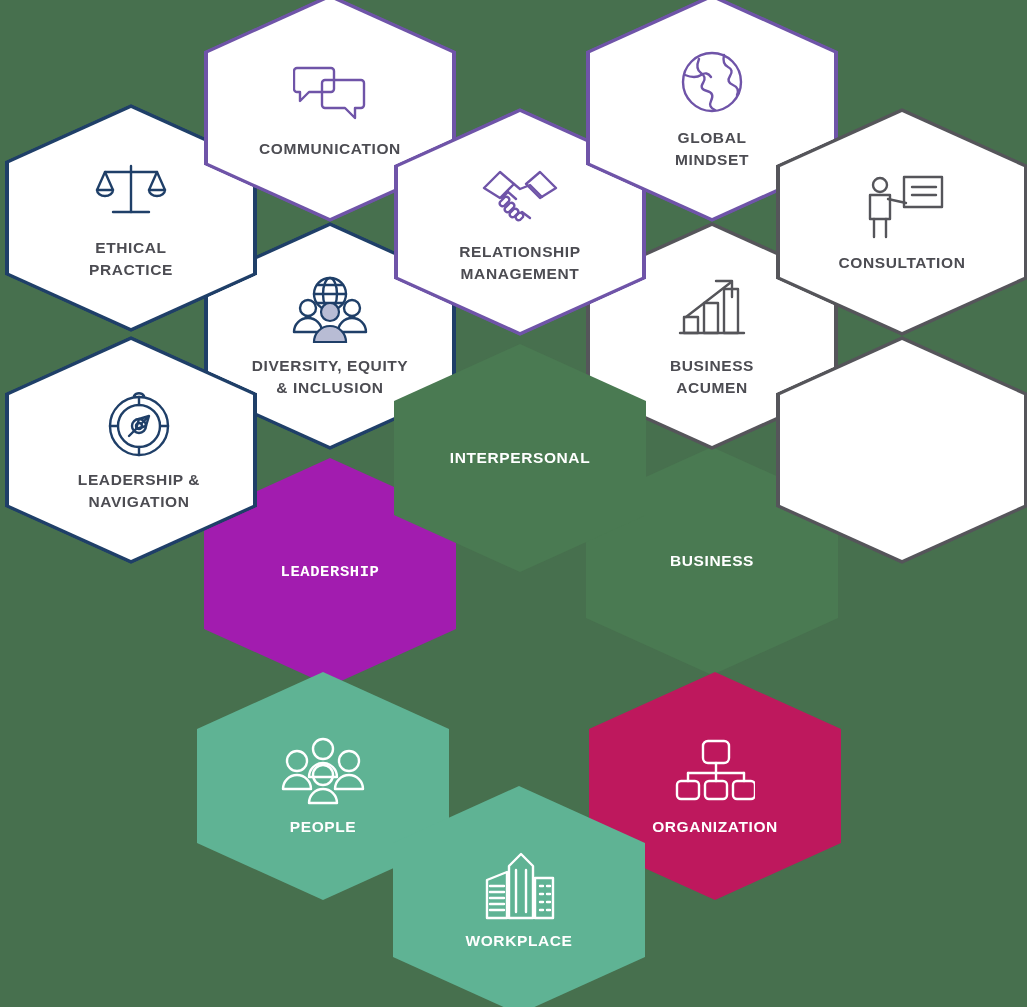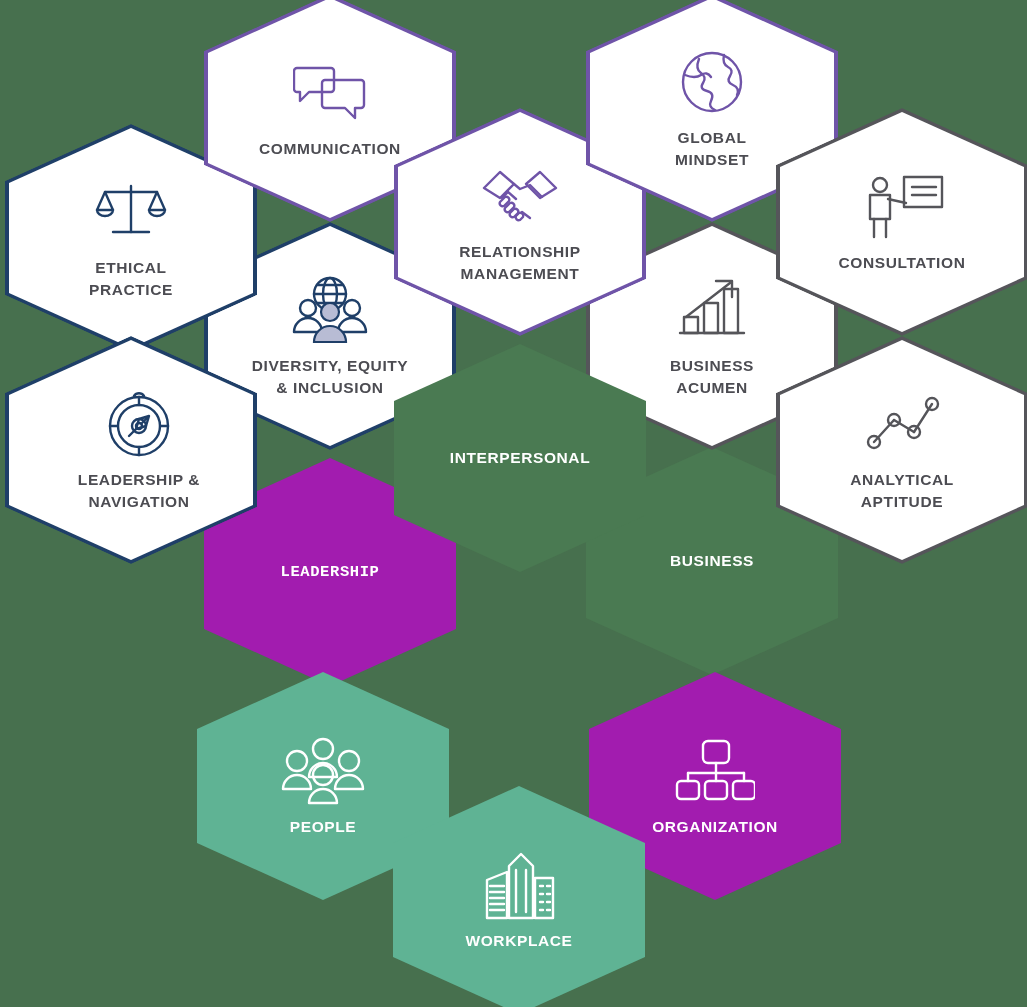--- a/index.html
+++ b/index.html
@@ -74,21 +74,21 @@
   .hex.filled .content { padding: 0 14px; }
   
   .layer-back  { z-index: 1; }
   .layer-mid   { z-index: 5; }
   .layer-front { z-index: 9; }
 </style>
 </head>
 <body style="background: rgb(71, 112, 78);">
 
 <div id="stage" style="background: rgb(71, 112, 78);">
-    <div class="hex outline layer-front" style="left: 5px; top: 124px;">
+    <div class="hex outline layer-front" style="left: 5px; top: 104px;">
       <div class="shell" style="background: rgb(31, 63, 104);"></div>
       <div class="core"></div>
       <div class="content">
         <div class="icon-wrap">
           <svg width="72" height="64" viewBox="0 0 72 64">
             <line x1="36" y1="6" x2="36" y2="52" stroke="#1f3f68" fill="none" stroke-width="2.4" stroke-linecap="round" stroke-linejoin="round"></line>
             <line x1="10" y1="12" x2="62" y2="12" stroke="#1f3f68" fill="none" stroke-width="2.4" stroke-linecap="round" stroke-linejoin="round"></line>
             <line x1="18" y1="52" x2="54" y2="52" stroke="#1f3f68" fill="none" stroke-width="2.4" stroke-linecap="round" stroke-linejoin="round"></line>
             <path d="M10 12 L2 30 L18 30 Z" stroke="#1f3f68" fill="none" stroke-width="2.4" stroke-linecap="round" stroke-linejoin="round"></path>
             <path d="M2 30 a8 6 0 0 0 16 0" stroke="#1f3f68" fill="none" stroke-width="2.4" stroke-linecap="round" stroke-linejoin="round"></path>
@@ -227,35 +227,20 @@
             <line x1="56" y1="38" x2="64" y2="38" stroke="#1f3f68" fill="none" stroke-width="2.4" stroke-linecap="round" stroke-linejoin="round"></line>
           </svg>
         </div>
         <div class="hex-label">LEADERSHIP &amp;
 NAVIGATION</div>
       </div>
     </div>
     <div class="hex outline layer-front" style="left: 776px; top: 336px;">
       <div class="shell" style="background: rgb(85, 85, 90);"></div>
       <div class="core"></div>
-      <div class="content">
-        <div class="icon-wrap">
-          <svg width="80" height="60" viewBox="0 0 80 60">
-            <line x1="12" y1="48" x2="32" y2="26" stroke="#55555a" fill="none" stroke-width="2.4" stroke-linecap="round" stroke-linejoin="round"></line>
-            <line x1="32" y1="26" x2="52" y2="38" stroke="#55555a" fill="none" stroke-width="2.4" stroke-linecap="round" stroke-linejoin="round"></line>
-            <line x1="52" y1="38" x2="70" y2="10" stroke="#55555a" fill="none" stroke-width="2.4" stroke-linecap="round" stroke-linejoin="round"></line>
-            <circle cx="12" cy="48" r="6" stroke="#55555a" fill="none" stroke-width="2.4" stroke-linecap="round" stroke-linejoin="round"></circle>
-            <circle cx="32" cy="26" r="6" stroke="#55555a" fill="none" stroke-width="2.4" stroke-linecap="round" stroke-linejoin="round"></circle>
-            <circle cx="52" cy="38" r="6" stroke="#55555a" fill="none" stroke-width="2.4" stroke-linecap="round" stroke-linejoin="round"></circle>
-            <circle cx="70" cy="10" r="6" stroke="#55555a" fill="none" stroke-width="2.4" stroke-linecap="round" stroke-linejoin="round"></circle>
-          </svg>
-        </div>
-        <div class="hex-label">ANALYTICAL
-APTITUDE</div>
-      </div>
     </div>
     <div class="hex filled layer-mid" style="left: 394px; top: 344px; background: rgb(74, 122, 82);">
       <div class="core" style="background: rgb(111, 84, 168);"></div>
       <div class="content">
         <div class="hex-label">INTERPERSONAL</div>
       </div>
     </div>
     <div class="hex filled layer-back" style="left: 204px; top: 458px; background: #a21caf; font-family: Liberation Mono, monospace;">
       <div class="core" style="background: rgb(31, 63, 104);"></div>
       <div class="content">
@@ -279,21 +264,21 @@
             <path d="M3 54 a14 14 0 0 1 28 0 z" stroke="#ffffff" fill="none" stroke-width="2.4" stroke-linecap="round" stroke-linejoin="round"></path>
             <circle cx="69" cy="26" r="10" stroke="#ffffff" fill="none" stroke-width="2.4" stroke-linecap="round" stroke-linejoin="round"></circle>
             <path d="M55 54 a14 14 0 0 1 28 0 z" stroke="#ffffff" fill="none" stroke-width="2.4" stroke-linecap="round" stroke-linejoin="round"></path>
             <circle cx="43" cy="40" r="10" stroke="#ffffff" fill="none" stroke-width="2.4" stroke-linecap="round" stroke-linejoin="round"></circle>
             <path d="M29 68 a14 14 0 0 1 28 0 z" stroke="#ffffff" fill="none" stroke-width="2.4" stroke-linecap="round" stroke-linejoin="round"></path>
           </svg>
         </div>
         <div class="hex-label">PEOPLE</div>
       </div>
     </div>
-    <div class="hex filled layer-mid" style="left: 589px; top: 672px; background: #a21caf;">
+    <div class="hex filled layer-mid" style="left: 589px; top: 672px; background: #be185d;">
       <div class="core" style="background: rgb(95, 179, 148);"></div>
       <div class="content">
         <div class="icon-wrap">
           <svg width="80" height="68" viewBox="0 0 80 68">
             <rect x="28" y="4" width="26" height="22" rx="5" stroke="#ffffff" fill="none" stroke-width="2.4" stroke-linecap="round" stroke-linejoin="round"></rect>
             <line x1="41" y1="26" x2="41" y2="36" stroke="#ffffff" fill="none" stroke-width="2.4" stroke-linecap="round" stroke-linejoin="round"></line>
             <line x1="13" y1="36" x2="69" y2="36" stroke="#ffffff" fill="none" stroke-width="2.4" stroke-linecap="round" stroke-linejoin="round"></line>
             <line x1="13" y1="36" x2="13" y2="44" stroke="#ffffff" fill="none" stroke-width="2.4" stroke-linecap="round" stroke-linejoin="round"></line>
             <line x1="41" y1="36" x2="41" y2="44" stroke="#ffffff" fill="none" stroke-width="2.4" stroke-linecap="round" stroke-linejoin="round"></line>
             <line x1="69" y1="36" x2="69" y2="44" stroke="#ffffff" fill="none" stroke-width="2.4" stroke-linecap="round" stroke-linejoin="round"></line>

